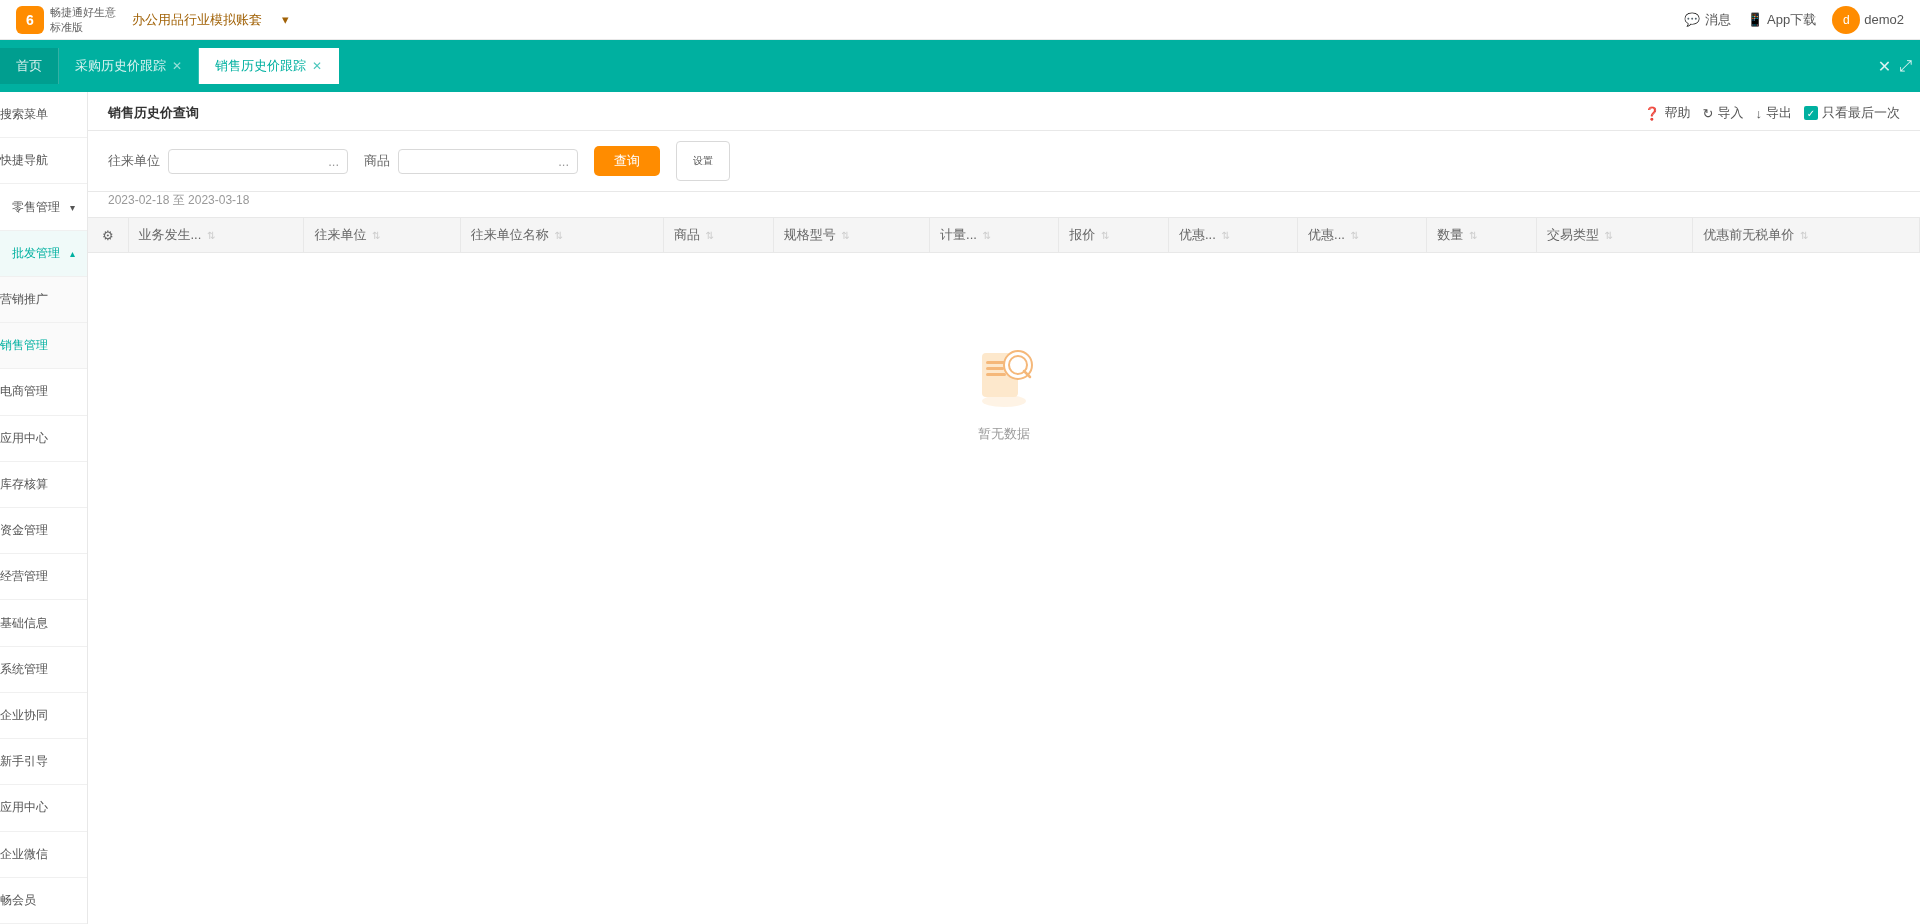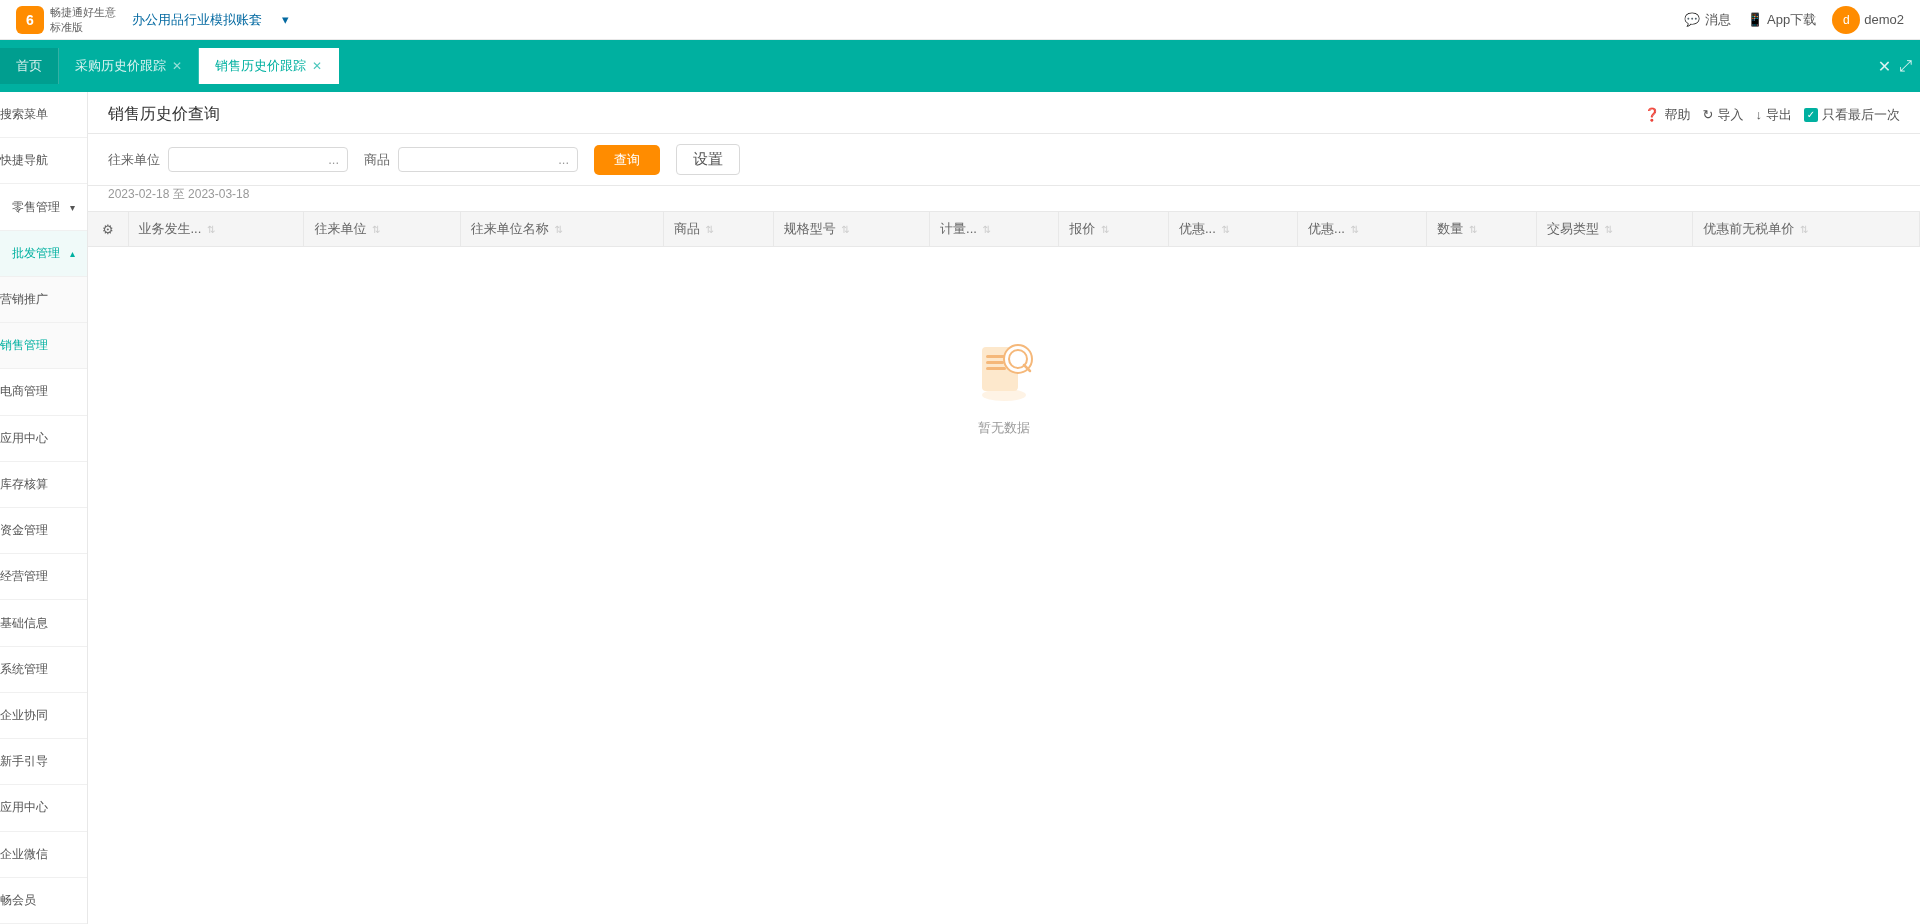--- a/index.html
+++ b/index.html
@@ -8,21 +8,21 @@
     
     .top-header {
       display: flex; align-items: center; height: 40px;
       background: #fff; border-bottom: 1px solid #e8e8e8;
       padding: 0 16px; justify-content: space-between; flex-shrink: 0;
     }
     .top-header-left { display: flex; align-items: center; gap: 8px; }
     .logo-area { display: flex; align-items: center; gap: 6px; }
     .logo-icon { width: 28px; height: 28px; background: #ff8c00; border-radius: 6px; display: flex; align-items: center; justify-content: center; color: #fff; font-size: 14px; font-weight: bold; }
     .logo-text { font-size: 11px; color: #666; line-height: 1.3; }
-    .app-selector { display: flex; align-items: center; gap: 20px; color: #0369a1; font-size: 13px; cursor: pointer; padding: 4px 8px; border-radius: 4px; }
+    .app-selector { display: flex; align-items: center; gap: 20px; color: #a16207; font-size: 13px; cursor: pointer; padding: 4px 8px; border-radius: 4px; }
     .top-header-right { display: flex; align-items: center; gap: 16px; }
     .header-action { display: flex; align-items: center; gap: 4px; color: #555; cursor: pointer; font-size: 13px; }
     .user-avatar { width: 28px; height: 28px; border-radius: 50%; background: #ff8c00; display: flex; align-items: center; justify-content: center; color: #fff; font-size: 12px; }
 
     
     .tab-bar {
       display: flex; align-items: center; height: 52px;
       background: #00b0a0; flex-shrink: 0; padding: 0 0 0 0;
     }
     .tab-item {
@@ -56,21 +56,21 @@
     .sidebar-sub { background: #fafafa; }
 
     
     .content-area { flex: 1; display: flex; flex-direction: column; overflow: hidden; }
 
     
     .page-header {
       background: #fff; padding: 12px 20px 8px; border-bottom: 1px solid #e8e8e8;
       display: flex; align-items: center; justify-content: space-between; flex-shrink: 0;
     }
-    .page-title { font-size: 16px; font-weight: 400; color: #333; }
+    .page-title { font-size: 13px; font-weight: 700; color: #333; }
     .page-actions { display: flex; align-items: center; gap: 12px; }
     .page-action { display: flex; align-items: center; gap: 4px; font-size: 13px; color: #555; cursor: pointer; }
     .checkbox-label { display: flex; align-items: center; gap: 4px; font-size: 13px; color: #555; cursor: pointer; }
     .checkbox-checked { width: 14px; height: 14px; background: #00b0a0; border-radius: 2px; display: flex; align-items: center; justify-content: center; color: #fff; font-size: 10px; }
 
     
     .filter-bar {
       background: #fff; padding: 10px 20px; border-bottom: 1px solid #e8e8e8;
       display: flex; align-items: center; gap: 16px; flex-shrink: 0; flex-wrap: wrap;
     }
@@ -89,21 +89,21 @@
       min-width: 180px; cursor: pointer; background: #fff;
     }
     .filter-input-text { color: #bbb; font-size: 13px; flex: 1; }
     .filter-dots { color: #999; font-size: 13px; }
     .query-btn {
       background: #ff8c00; color: #fff; border: none; border-radius: 5px;
       padding: 6px 20px; font-size: 13px; cursor: pointer; font-family: inherit;
     }
     .setting-btn {
       background: #fff; color: #555; border: 1px solid #d9d9d9; border-radius: 4px;
-      padding: 5px 16px; font-size: 15px; cursor: pointer; font-family: inherit;
+      padding: 12px 16px; font-size: 10px; cursor: pointer; font-family: inherit;
     }
 
     
     .table-area { flex: 1; overflow: auto; background: #fff; }
     table { width: 100%; border-collapse: collapse; font-size: 13px; }
     thead tr { background: #f5f5f5; border-bottom: 1px solid #e8e8e8; }
     th {
       padding: 8px 10px; text-align: left; color: #666; font-weight: normal;
       border-right: 1px solid #e8e8e8; white-space: nowrap; user-select: none;
       position: relative;

